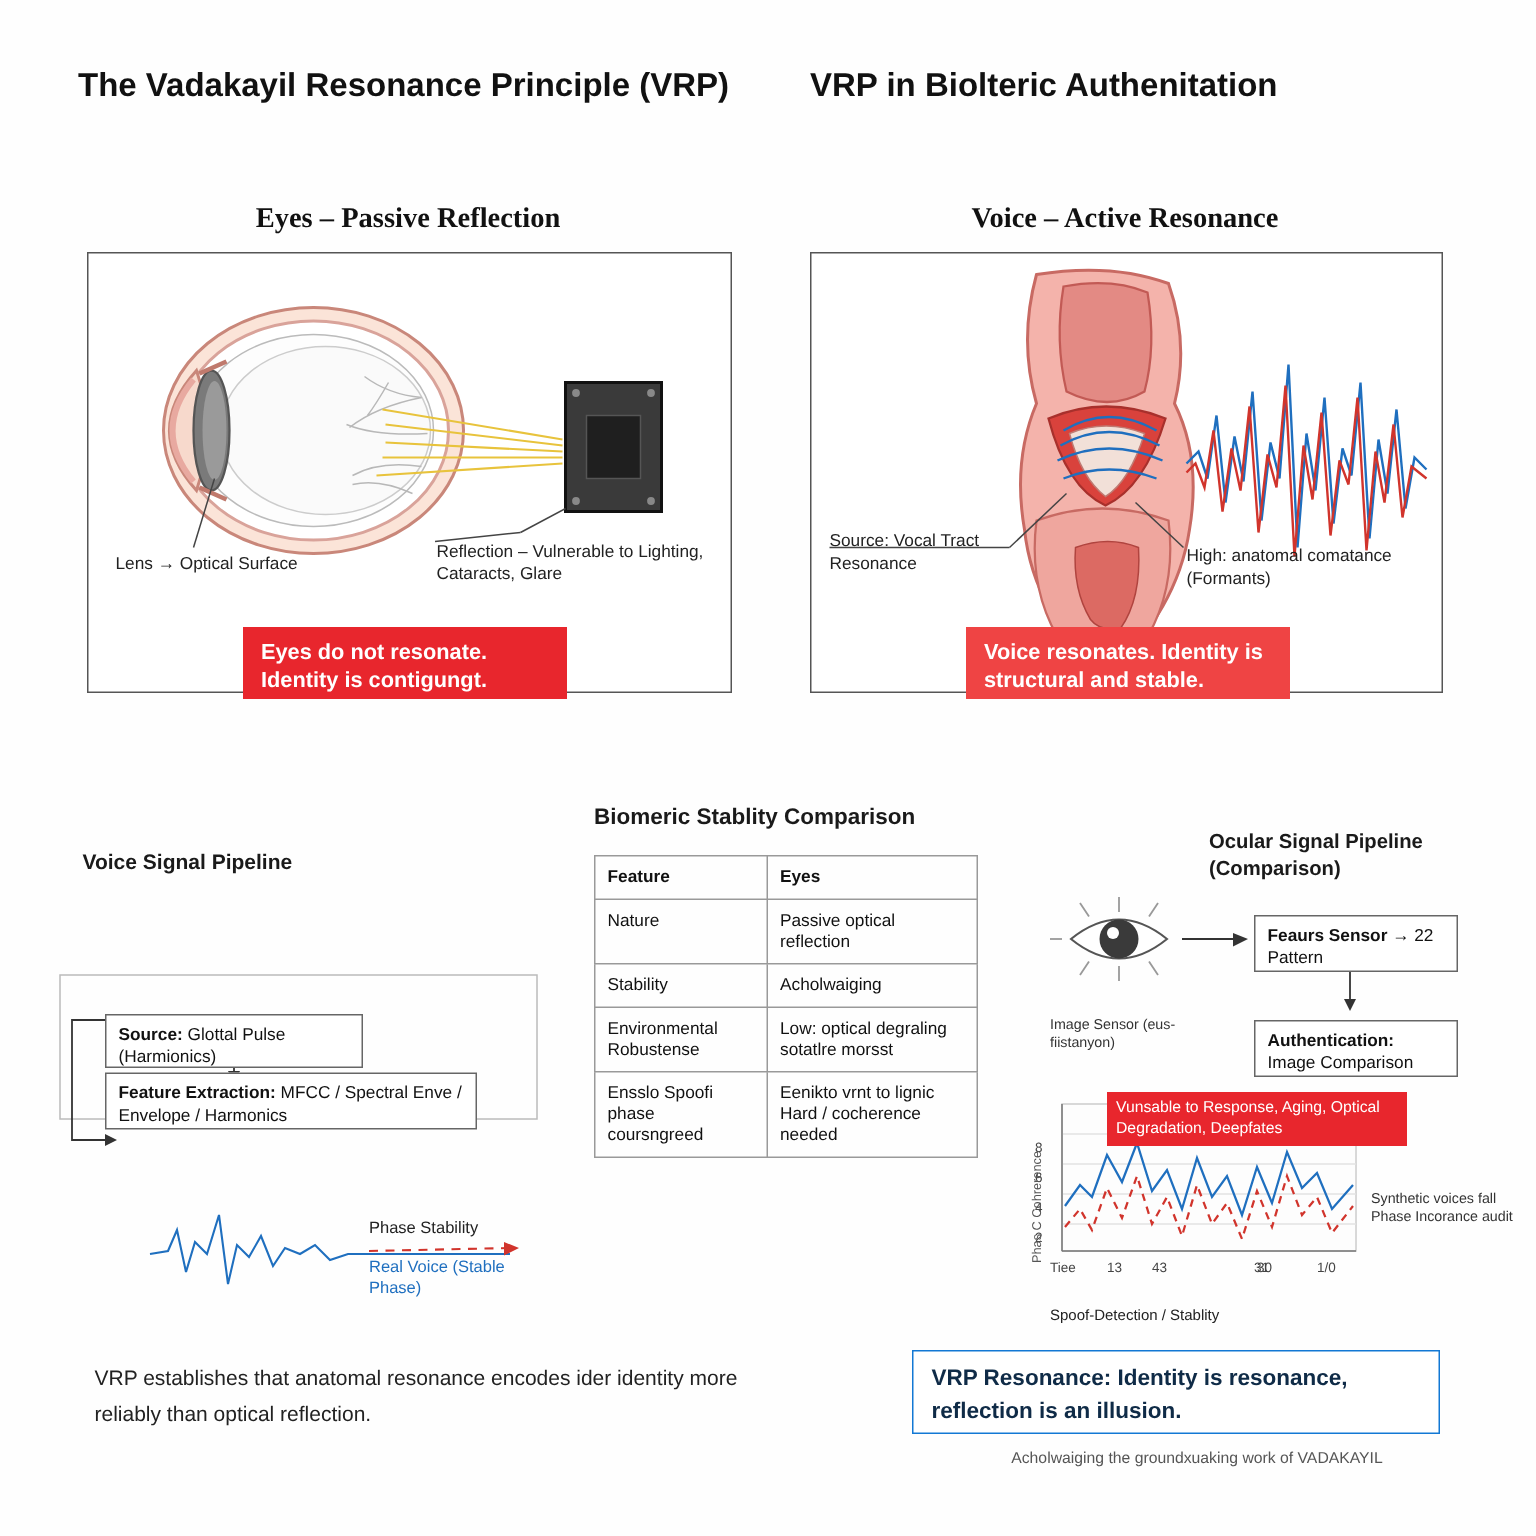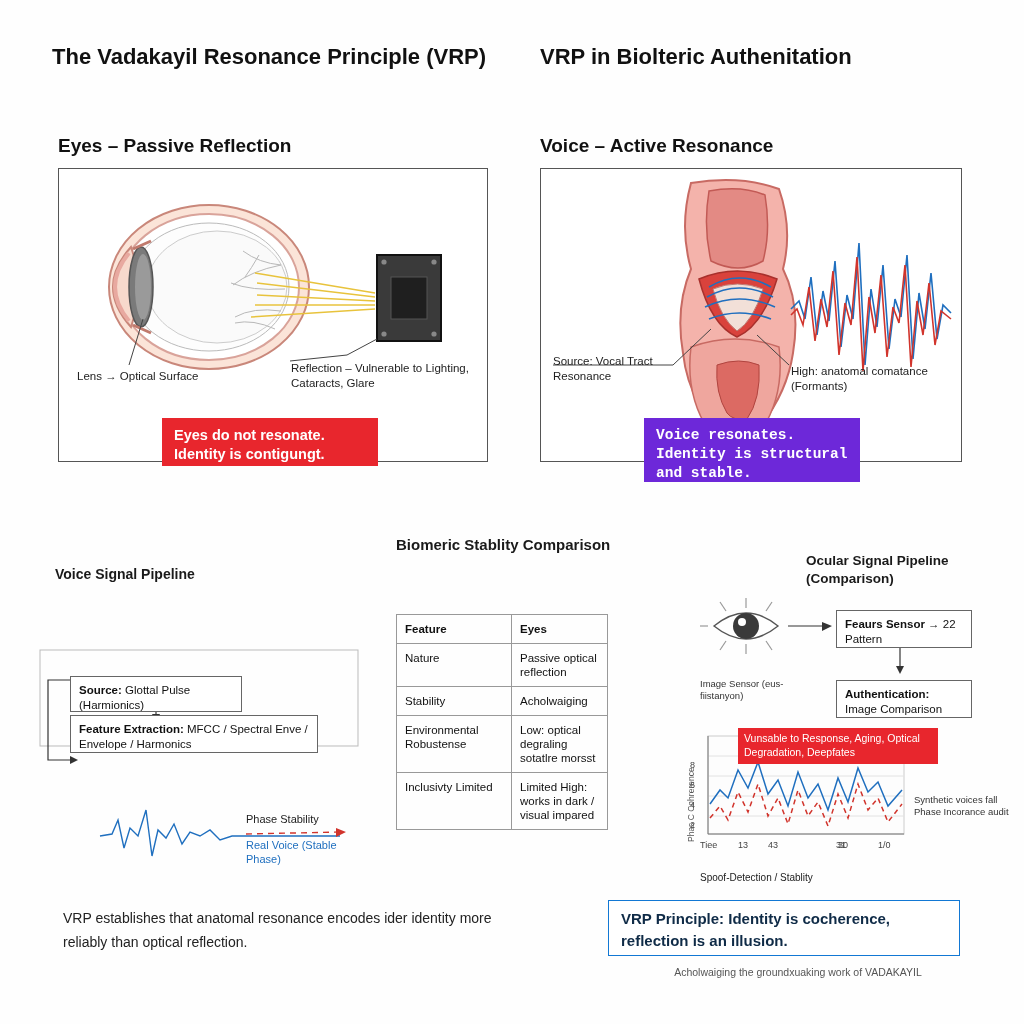--- a/index.html
+++ b/index.html
@@ -30,21 +30,23 @@
     line-height: 30px;
     color: #111;
   }
   #title-left { left: 52px; top: 42px; width: 440px; }
   #title-right { left: 540px; top: 42px; width: 440px; }
 
   .h2 {
     position: absolute;
     font-size: 19px;
     font-weight: bold;
+    text-align: center;
     color: #111;
+    font-family: Liberation Serif, serif;
   }
   #sub-left { left: 58px; top: 135px; width: 428px; }
   #sub-right { left: 540px; top: 135px; width: 420px; }
 
   
   .panel {
     position: absolute;
     border: 1px solid #555;
     background: #fff;
   }
@@ -55,21 +57,21 @@
   .banner {
     position: absolute;
     color: #fff;
     font-weight: bold;
     font-size: 14.5px;
     line-height: 19px;
     padding: 8px 12px;
     box-sizing: border-box;
   }
   #banner-eye { left: 162px; top: 418px; width: 216px; height: 48px; background: #e8262d; }
-  #banner-voice { left: 644px; top: 418px; width: 216px; height: 64px; background: #6d28d9; font-family: Liberation Mono, monospace; }
+  #banner-voice { left: 644px; top: 418px; width: 216px; height: 48px; background: #ef4444; }
 
   
   .ann {
     position: absolute;
     font-size: 11.5px;
     line-height: 15px;
     color: #222;
   }
 
   
@@ -91,24 +93,23 @@
   .fbox b { font-weight: bold; }
 
   
   #table-wrap {
     position: absolute;
     left: 396px; top: 570px;
     width: 256px;
   }
   table.cmp {
     border-collapse: collapse;
-    width: 212px;
+    width: 256px;
     font-size: 11.5px;
     color: #111;
-    margin-top: 44px;
   }
   table.cmp td {
     border: 1px solid #999;
     padding: 7px 8px;
     vertical-align: top;
     line-height: 14px;
   }
   table.cmp td.c0 { width: 98px; }
   table.cmp tr.head td { font-weight: bold; }
 
@@ -311,22 +312,22 @@
       </tr>
       <tr>
         <td class="c0">Stability</td>
         <td>Acholwaiging</td>
       </tr>
       <tr>
         <td class="c0">Environmental Robustense</td>
         <td>Low: optical degraling sotatlre morsst</td>
       </tr>
       <tr>
-        <td class="c0">Inclusivty Limited</td>
-        <td>Limited High: works in dark / visual impared</td>
+        <td class="c0">Ensslo Spoofi phase coursngreed</td>
+        <td>Eenikto vrnt to lignic Hard / cocherence needed</td>
       </tr>
     </tbody>
       </table>
   </div>
 
   <div id="lbl-ocular-pipeline">Ocular Signal Pipeline (Comparison)</div>
 
   <svg style="position:absolute; left:700px; top:592px;" width="140" height="70">
     <path d="M14 34 q32 -26 64 0 q-32 26 -64 0 Z" fill="#fff" stroke="#555" stroke-width="1.4"></path>
     <circle cx="46" cy="34" r="13" fill="#3a3a3a"></circle>
@@ -384,16 +385,16 @@
   <div class="axlabel" style="left:838px; top:840px;">30</div>
   <div class="axlabel" style="left:836px; top:840px;">31</div>
   <div class="axlabel" style="left:878px; top:840px;">1/0</div>
 
   <div id="ylab-rot">Phas C Cohrerence</div>
   <div id="chart-caption">Spoof-Detection / Stablity</div>
 
   <div class="tinyann" style="left:914px; top:794px; width:108px;">Synthetic voices fall Phase Incorance audit</div>
 
   <div id="closing">VRP establishes that anatomal resonance encodes ider identity more reliably than optical reflection.</div>
-  <div id="vrp-callout">VRP Principle: Identity is cocherence, reflection is an illusion.</div>
+  <div id="vrp-callout">VRP Resonance: Identity is resonance, reflection is an illusion.</div>
   <div id="credit">Acholwaiging the groundxuaking work of VADAKAYIL</div>
 
 </div>
 
 </body></html>

